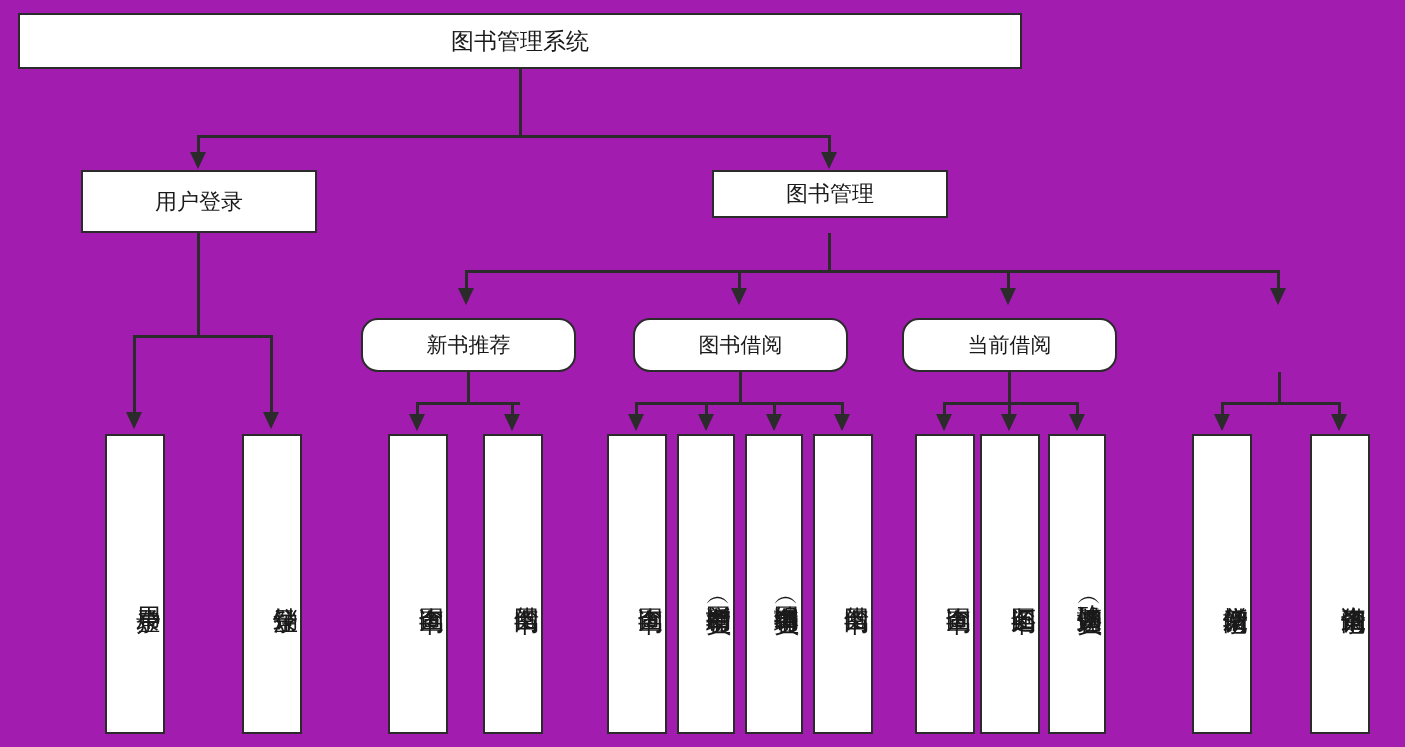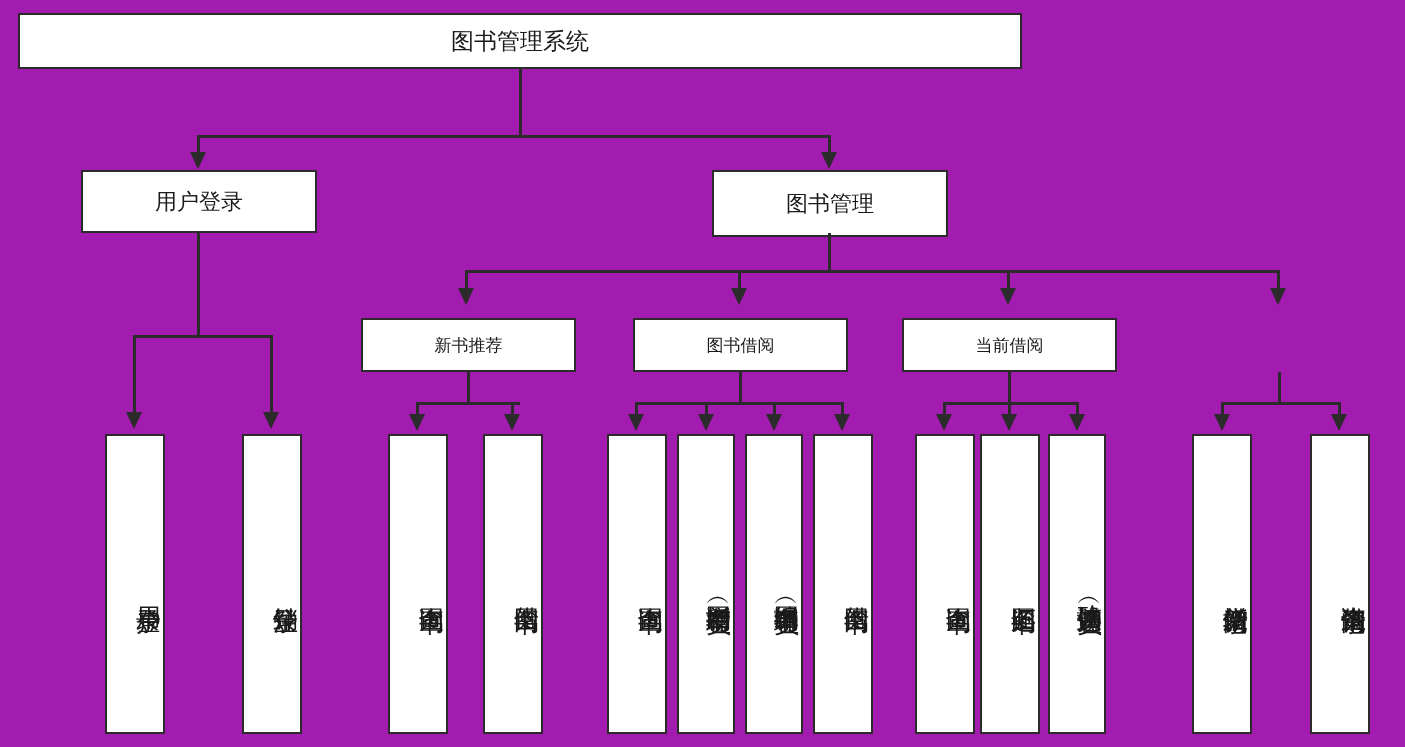--- a/index.html
+++ b/index.html
@@ -29,21 +29,22 @@
     justify-content: center;
     color: #1a1a1a;
   }
   .node.root {
     font-size: 23px;
   }
   .node.level2 {
     font-size: 22px;
   }
   .node.level3 {
-    font-size: 17px;
+    font-size: 21px;
+    border-radius: 17px;
   }
   
   .node.leaf {
     writing-mode: vertical-rl;
     text-orientation: upright;
     align-items: flex-start;
     justify-content: center;
     padding-top: 10px;
     font-size: 25px;
     line-height: 1.12;
@@ -95,21 +96,21 @@
 
   <div class="conn v" style="left:197px; top:135px; width:3px; height:20px;"></div>
   <div class="arrow" style="left:190px; top:152px;"></div>
   <div class="conn v" style="left:828px; top:135px; width:3px; height:20px;"></div>
   <div class="arrow" style="left:821px; top:152px;"></div>
 
   <div class="node level2" style="left:81px; top:170px; width:236px; height:63px;">
     <span class="lbl">用户登录</span>
   </div>
 
-  <div class="node level2" style="left:712px; top:170px; width:236px; height:67px;">
+  <div class="node level2" style="left:712px; top:170px; width:236px; height:48px;">
     <span class="lbl">图书管理</span>
   </div>
 
   <div class="conn v" style="left:197px; top:233px; width:3px; height:104px;"></div>
   <div class="conn h" style="left:133px; top:335px; width:137px; height:3px;"></div>
   <div class="conn v" style="left:133px; top:335px; width:3px; height:80px;"></div>
   <div class="arrow" style="left:126px; top:412px;"></div>
   <div class="conn v" style="left:270px; top:335px; width:3px; height:80px;"></div>
   <div class="arrow" style="left:263px; top:412px;"></div>
 

